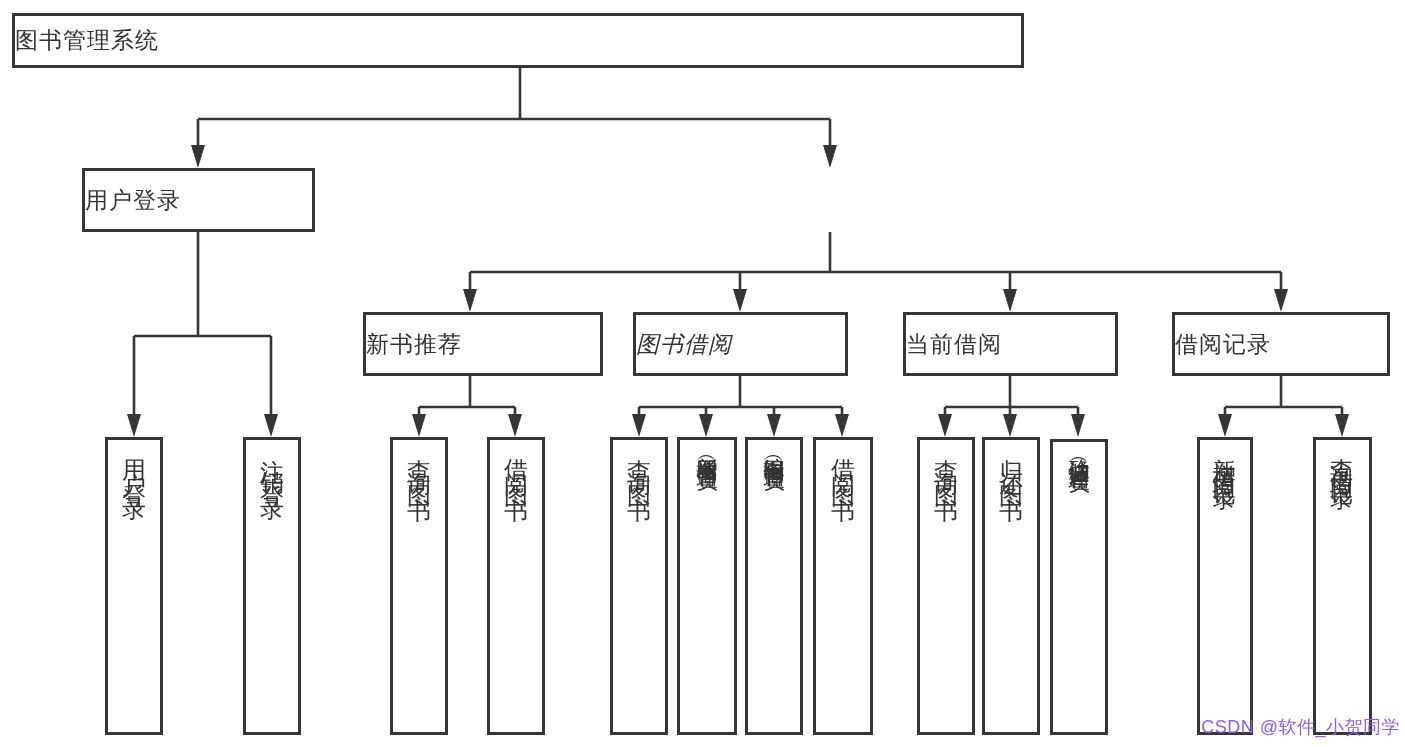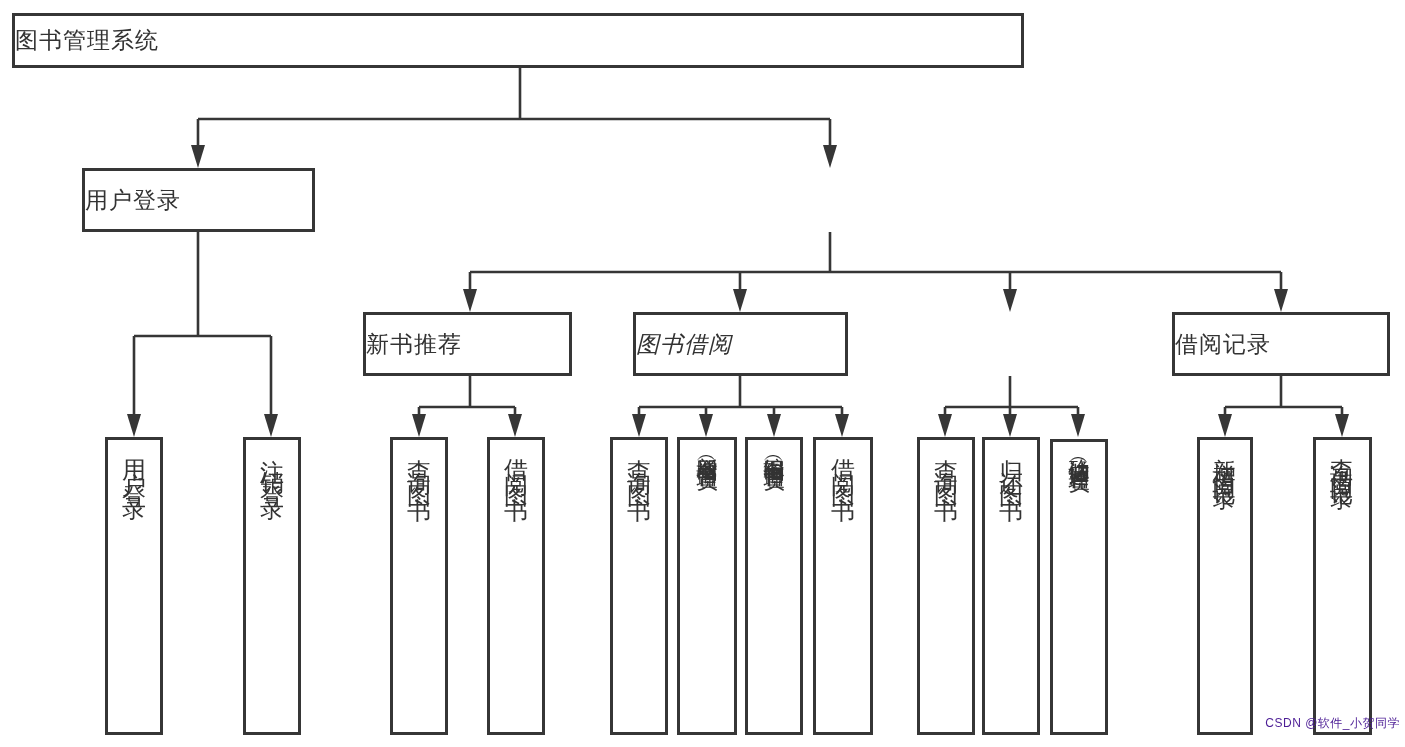--- a/index.html
+++ b/index.html
@@ -11,22 +11,22 @@
   .box {
     position:absolute; background:#ffffff; border:3px solid #363636; box-sizing:border-box;
     display:flex; align-items:center; justify-content:flex-start; text-align:center;
   }
   .h { font-size:23px; letter-spacing:1px; }
   .v { writing-mode:vertical-rl; font-size:24px; }
   .vs-wide  { letter-spacing:13px; padding-bottom:0; }
   .vs-mid   { font-size:23px; letter-spacing:6px; }
   .vs-tight { font-size:21px; letter-spacing:2px; }
   .watermark {
-    position:absolute; top:715px; right:5px; color:#4c1d95;
-    font-size:12px; letter-spacing:0.5px; white-space:nowrap;
+    position:absolute; top:715px; right:5px; color:#8b5cf6;
+    font-size:18px; letter-spacing:0.5px; white-space:nowrap;
   }
 </style>
 </head>
 <body>
 
 <div class="canvas">
 
   <svg class="connector-svg" width="1405" height="747" viewBox="0 0 1405 747" xmlns="http://www.w3.org/2000/svg">
     <g stroke="#363636" stroke-width="2.6" fill="none">
       <path d="M520 68 V119 M198 119 H830 M198 119 V148 M830 119 V148"></path>
@@ -61,25 +61,28 @@
   </svg>
 
   <div class="box h" style="left:12px; top:13px; width:1012px; height:55px;">
     <span>图书管理系统</span>
   </div>
 
   <div class="box h" style="left:82px; top:168px; width:233px; height:64px;">
     <span>用户登录</span>
   </div>
 
-  <div class="box h" style="left:363px; top:312px; width:209px; height:64px;">
+  <div class="box h" style="left:363px; top:312px; width:240px; height:64px;">
     <span>新书推荐</span>
   </div>
   <div class="box h" style="left:633px; top:312px; width:215px; height:64px;font-style:italic;">
     <span>图书借阅</span>
+  </div>
+  <div class="box h" style="left:903px; top:312px; width:215px; height:64px;">
+    <span>当前借阅</span>
   </div>
   <div class="box h" style="left:1172px; top:312px; width:218px; height:64px;">
     <span>借阅记录</span>
   </div>
 
   <div class="box v vs-wide" style="left:105px; top:437px; width:58px; height:298px;">
     <span>用户登录</span>
   </div>
   <div class="box v vs-wide" style="left:243px; top:437px; width:58px; height:298px;">
     <span>注销登录</span>

